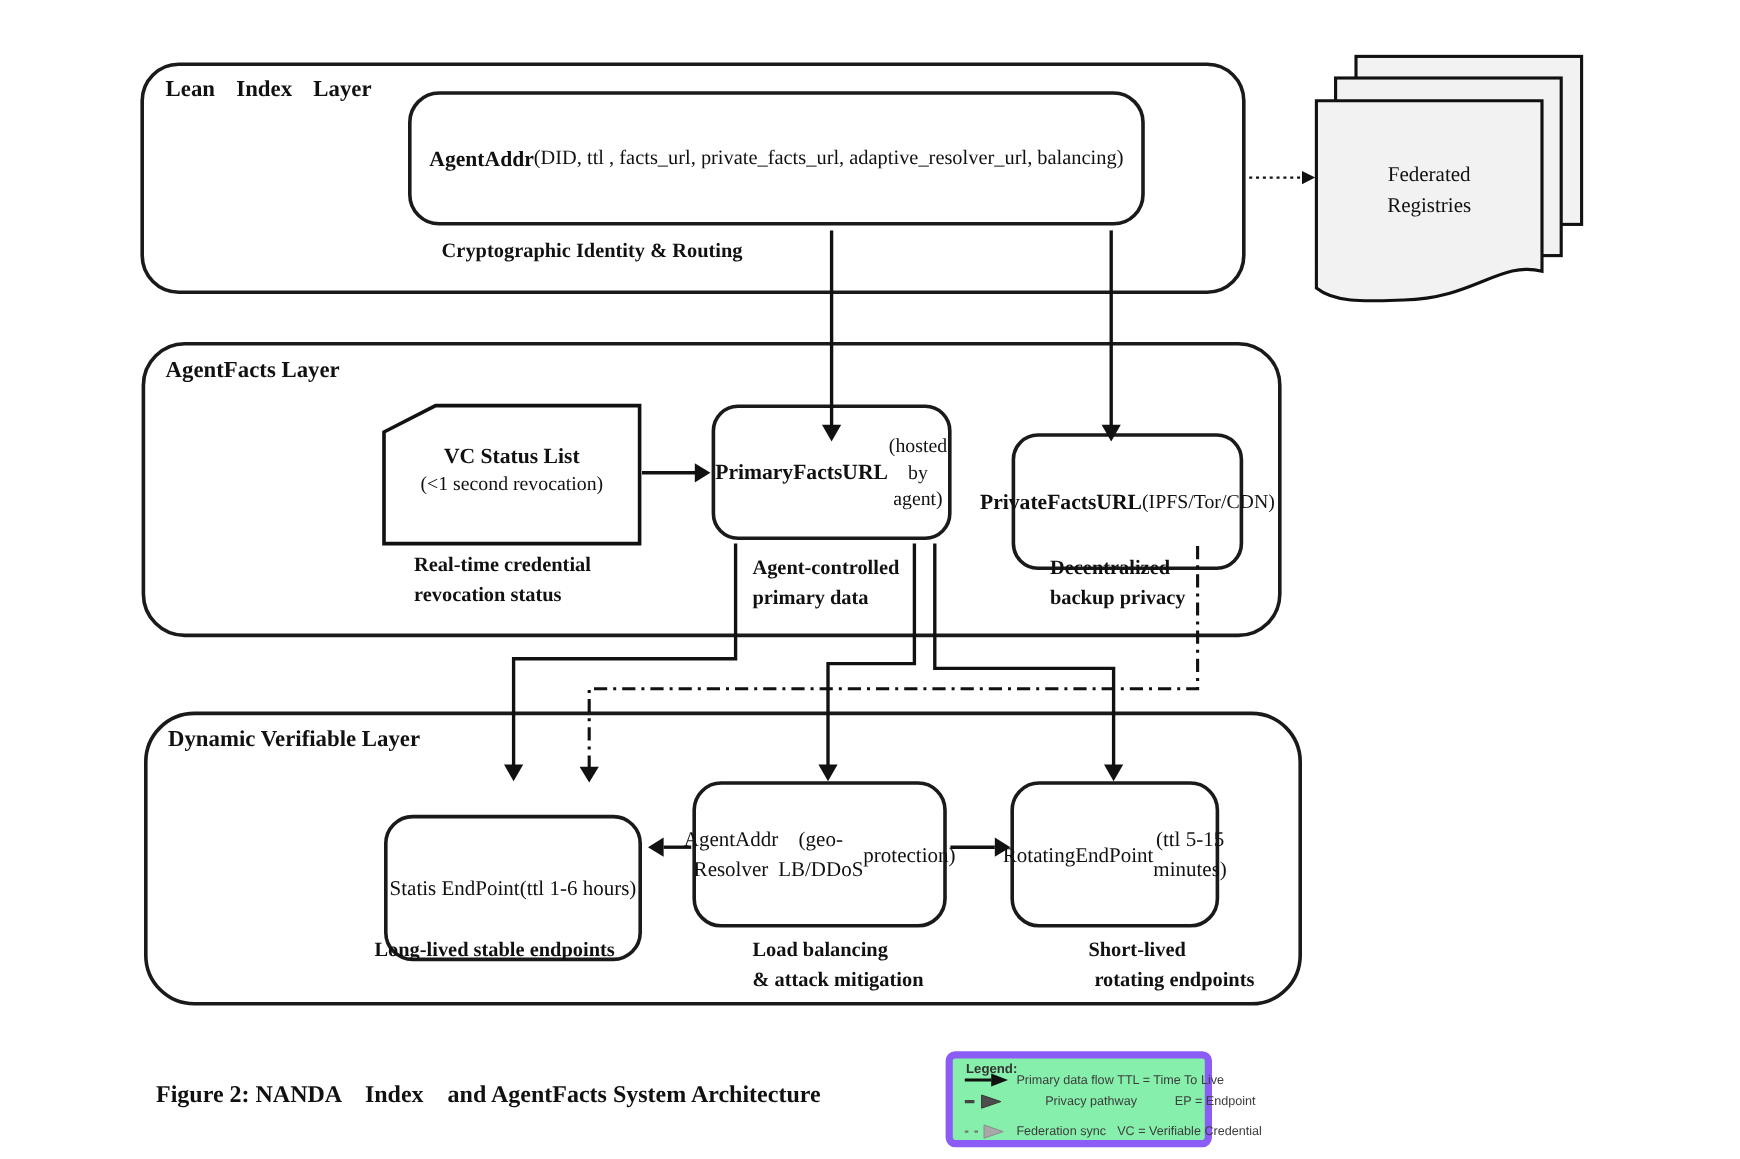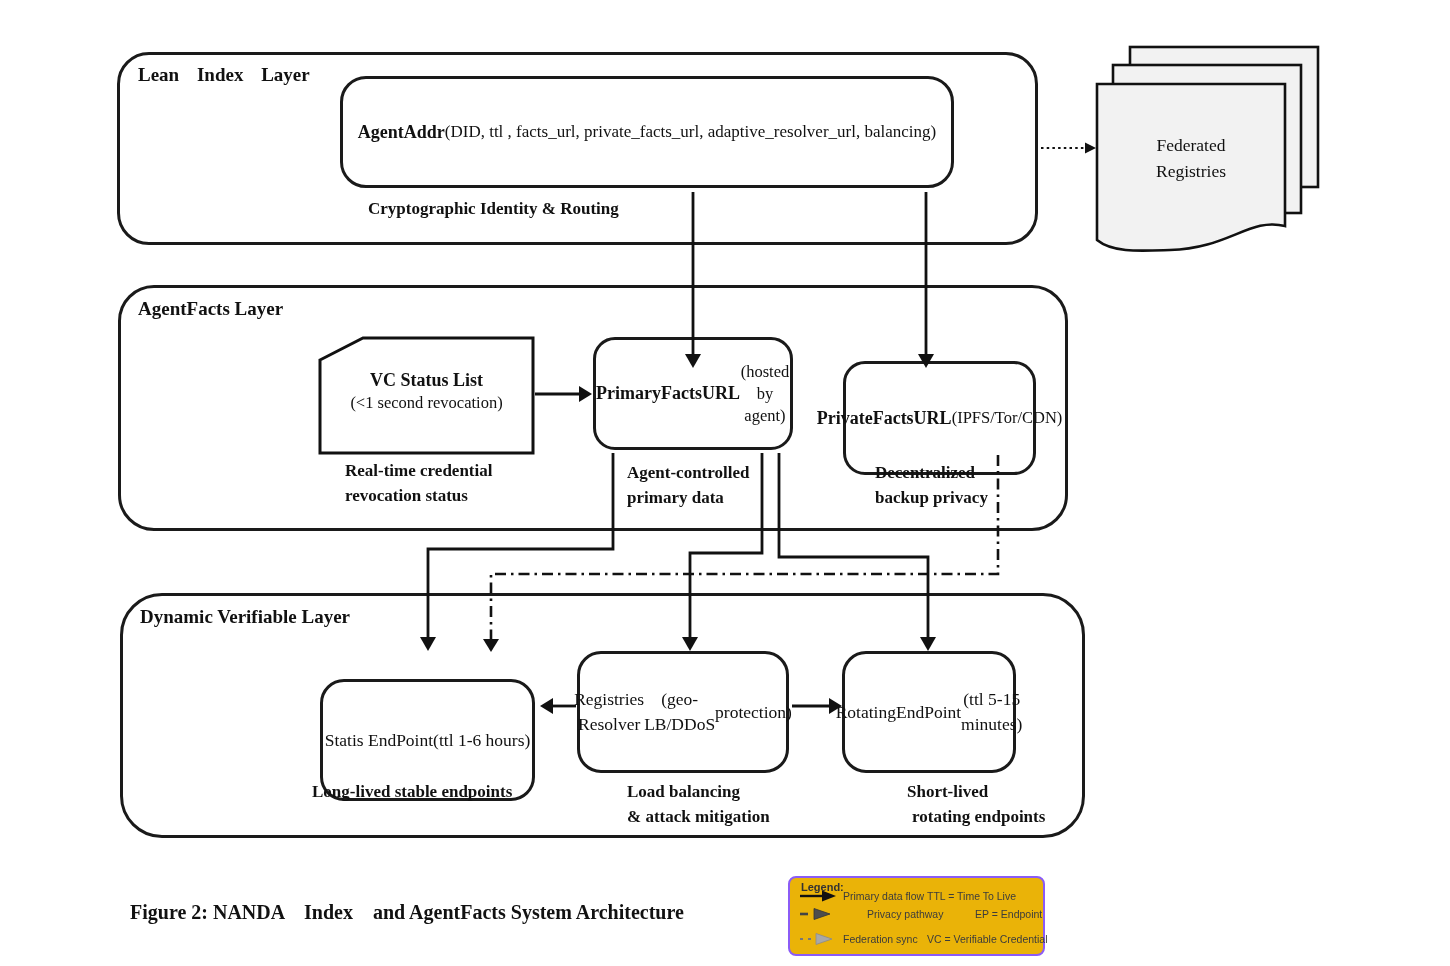--- a/index.html
+++ b/index.html
@@ -16,22 +16,22 @@
   .box .s{font-size:16.5px;line-height:22px;}
   .plain .l{font-size:17.5px;line-height:25px;font-weight:normal;}
   .caption{position:absolute;font-weight:bold;font-size:17px;line-height:25px;z-index:3;white-space:nowrap;}
   .lean-title{word-spacing:13px;}
   .figcap{position:absolute;font-weight:bold;font-size:20px;white-space:pre;z-index:3;}
   .vc-text{position:absolute;z-index:3;text-align:center;}
   .vc-text .t{font-weight:bold;font-size:18px;line-height:24px;}
   .vc-text .s{font-size:16.5px;line-height:22px;}
   .registries-label{position:absolute;z-index:3;font-size:17.5px;line-height:26px;text-align:center;}
   
-  .legend{position:absolute;left:788px;top:876px;width:257px;height:80px;background:#eab308;
-    border:2px solid #8b5cf6;border-radius:8px;box-sizing:border-box;z-index:3;
+  .legend{position:absolute;left:788px;top:876px;width:222px;height:80px;background:#86efac;
+    border:6px solid #8b5cf6;border-radius:8px;box-sizing:border-box;z-index:3;
     font-family:"Liberation Sans","DejaVu Sans",sans-serif;color:#3c3c3c;}
   .legend-title{position:absolute;left:11px;top:3px;font-size:11px;font-weight:bold;color:#333;}
   .legend-row{position:absolute;left:9px;height:15px;display:flex;align-items:center;}
   .legend-row .lab{font-size:10.5px;width:84px;margin-left:4px;white-space:nowrap;}
   .legend-row .abbr{font-size:10.5px;white-space:nowrap;}
   .legend-row svg{flex:0 0 auto;}
 </style>
 </head>
 <body>
 
@@ -141,21 +141,21 @@
   <div class="layer" style="left:120px;top:593px;width:965px;height:245px;border-radius:42px;"></div>
   <div class="layer-title" style="left:140px;top:606px;">Dynamic Verifiable Layer</div>
 
   <div class="box plain" style="left:320px;top:651px;width:215px;height:122px;border-radius:24px;margin-top:28px;">
     <div class="l">Statis EndPoint</div>
     <div class="l">(ttl 1-6 hours)</div>
   </div>
   <div class="caption" style="left:312px;top:779px;">Long-lived stable endpoints</div>
 
   <div class="box plain" style="left:577px;top:651px;width:212px;height:122px;border-radius:24px;">
-    <div class="l">Registries Resolver</div>
+    <div class="l">AgentAddr Resolver</div>
     <div class="l">(geo-LB/DDoS</div>
     <div class="l">protection)</div>
   </div>
   <div class="caption" style="left:627px;top:779px;">
     <div>Load balancing</div>
     <div>&amp; attack mitigation</div>
   </div>
 
   <div class="box plain" style="left:842px;top:651px;width:174px;height:122px;border-radius:24px;">
     <div class="l">Rotating</div>

